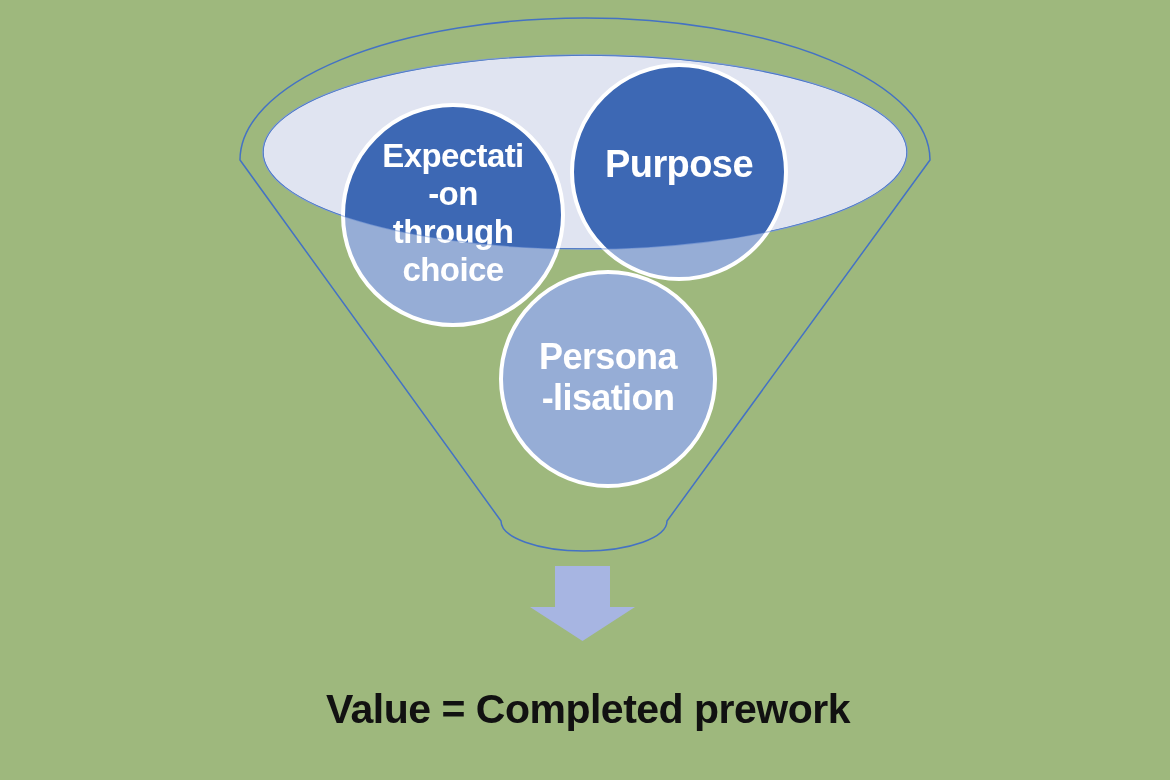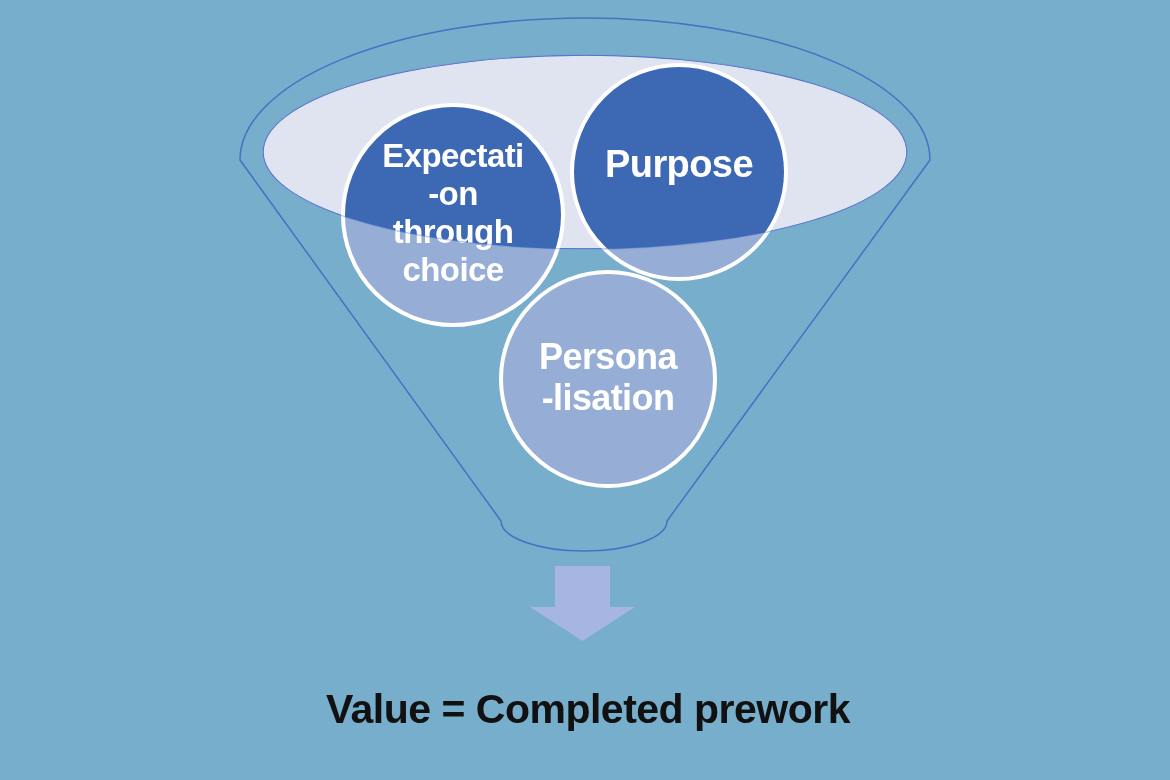--- a/index.html
+++ b/index.html
@@ -1,18 +1,18 @@
 <!DOCTYPE html>
 <html><head>
 <meta charset="utf-8">
 <style>
   html, body { margin: 0; padding: 0; background: #ffffff; }
   .stage {
     width: 1170px; height: 780px; position: relative; overflow: hidden;
-    background: #0369a1;
+    background: #4d7c0f;
     font-family: "Liberation Sans", sans-serif;
   }
   svg { display: block; }
   .circle-label {
     font-family: "Liberation Sans", sans-serif;
     font-weight: bold;
     letter-spacing: -0.6px;
     text-anchor: middle;
   }
   .caption-text {

